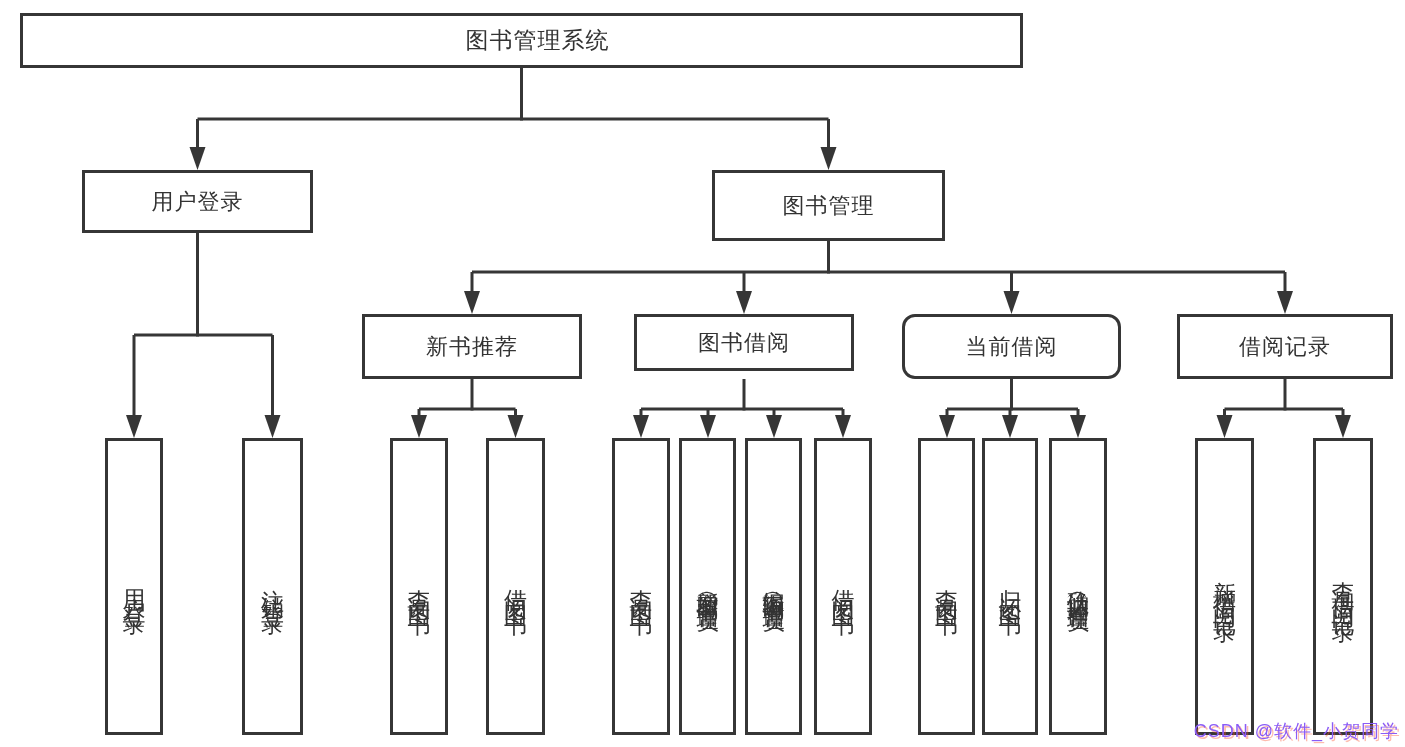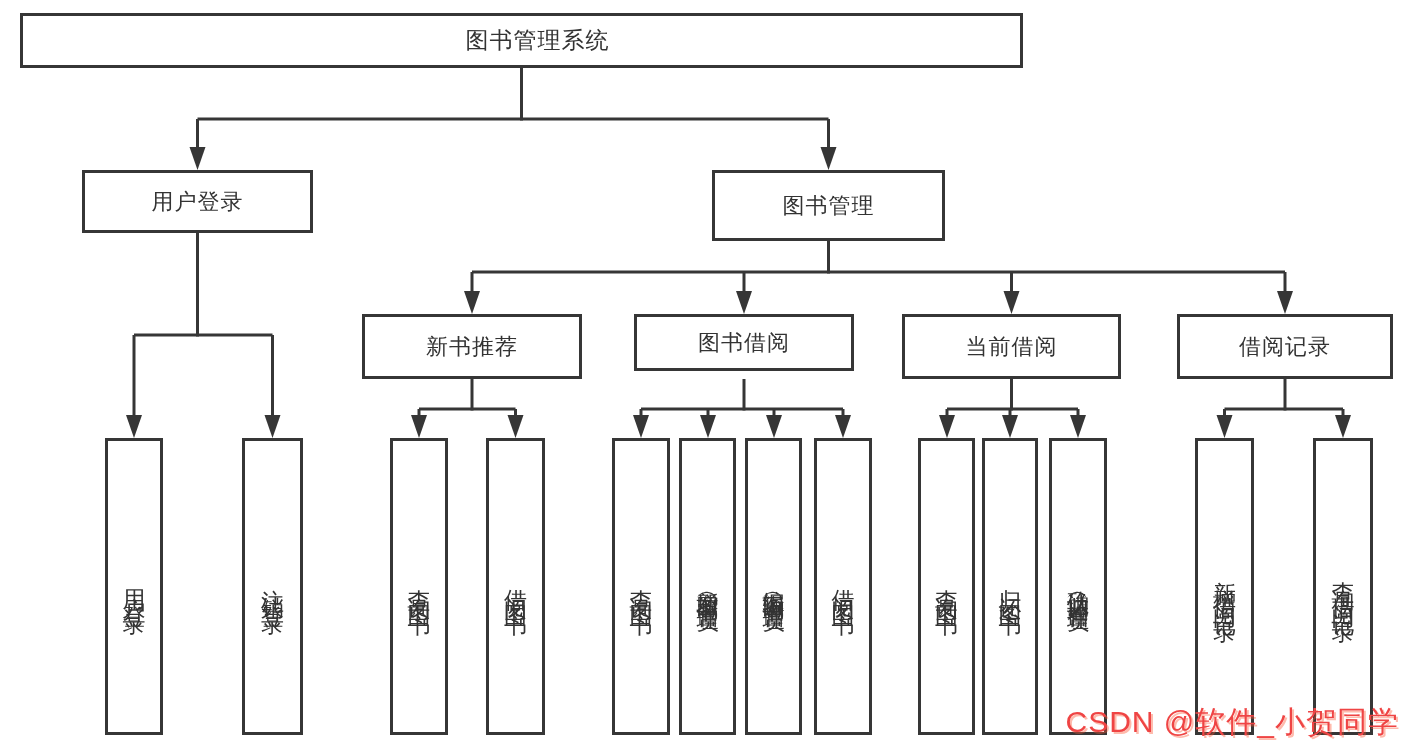--- a/index.html
+++ b/index.html
@@ -14,21 +14,21 @@
   }
   .hlabel{font-size:22px;letter-spacing:1px;white-space:nowrap;}
   .root{font-size:23px;padding-left:32px;}
   .leaf span{
     writing-mode:vertical-rl;text-orientation:mixed;
     font-size:23px;letter-spacing:8px;line-height:1;white-space:nowrap;
   }
   .leaf span.tight{font-size:22px;letter-spacing:3px;}
   #watermark{
     position:absolute;z-index:3;right:6px;bottom:4px;
-    font-size:30px;letter-spacing:1px;color:#ef4444;
+    font-size:18px;letter-spacing:1px;color:#8b5cf6;
     text-shadow:2px 2px 0 rgba(252,85,49,0.40);
     white-space:nowrap;
   }
 </style>
 </head>
 <body>
 
 <div id="canvas">
 
   <svg id="connectors" width="1405" height="747" viewBox="0 0 1405 747">
@@ -97,21 +97,21 @@
     </g>
   </svg>
 
   <div class="node hlabel root" style="left:20px;top:13px;width:1003px;height:55px;">图书管理系统</div>
 
   <div class="node hlabel" style="left:82px;top:170px;width:231px;height:63px;">用户登录</div>
   <div class="node hlabel" style="left:712px;top:170px;width:233px;height:71px;">图书管理</div>
 
   <div class="node hlabel" style="left:362px;top:314px;width:220px;height:65px;">新书推荐</div>
   <div class="node hlabel" style="left:634px;top:314px;width:220px;height:57px;">图书借阅</div>
-  <div class="node hlabel" style="left:902px;top:314px;width:219px;height:65px;">当前借阅</div>
+  <div class="node hlabel" style="left:902px;top:314px;width:219px;height:65px;border-radius:13px;">当前借阅</div>
   <div class="node hlabel" style="left:1177px;top:314px;width:216px;height:65px;">借阅记录</div>
 
   <div class="node leaf" style="left:105px;top:438px;width:58px;height:297px;">
     <span>用户登录</span>
   </div>
   <div class="node leaf" style="left:242px;top:438px;width:61px;height:297px;">
     <span>注销登录</span>
   </div>
 
   <div class="node leaf" style="left:390px;top:438px;width:58px;height:297px;">

